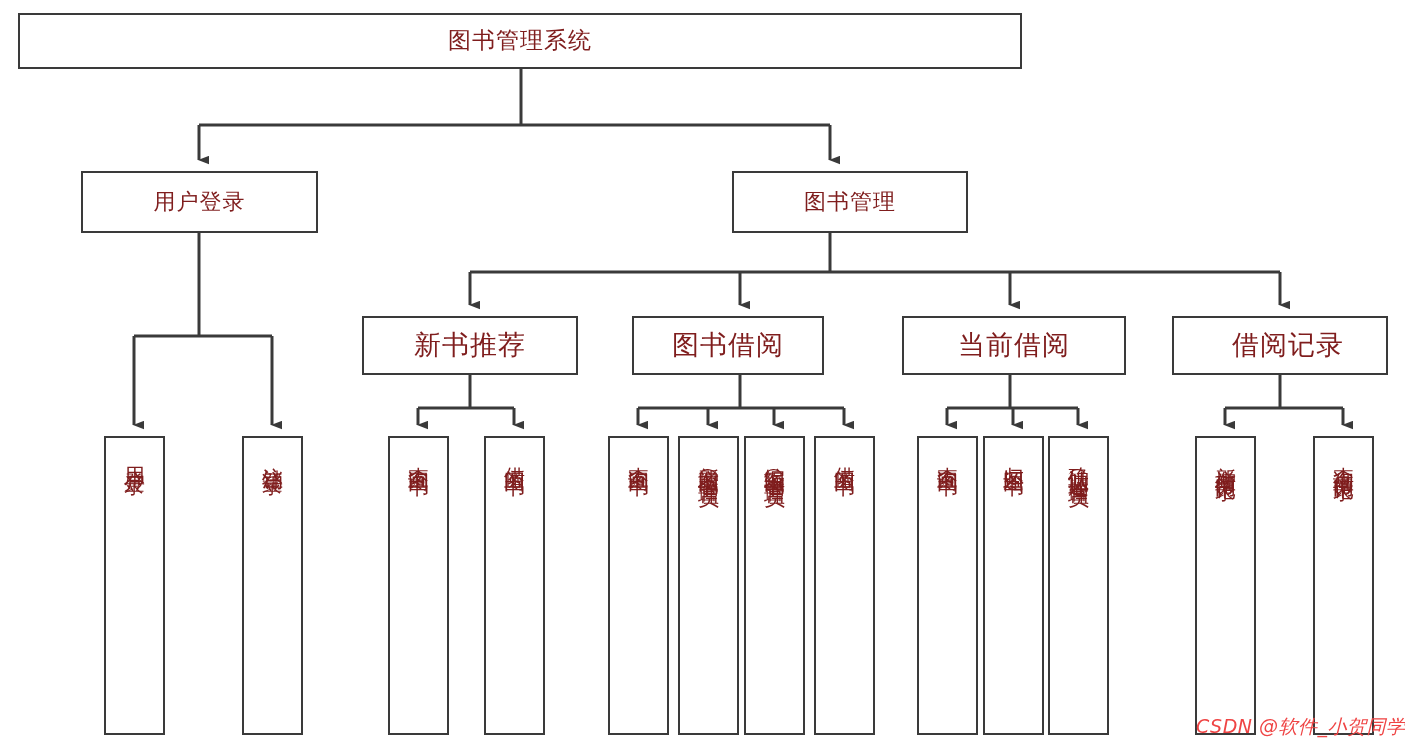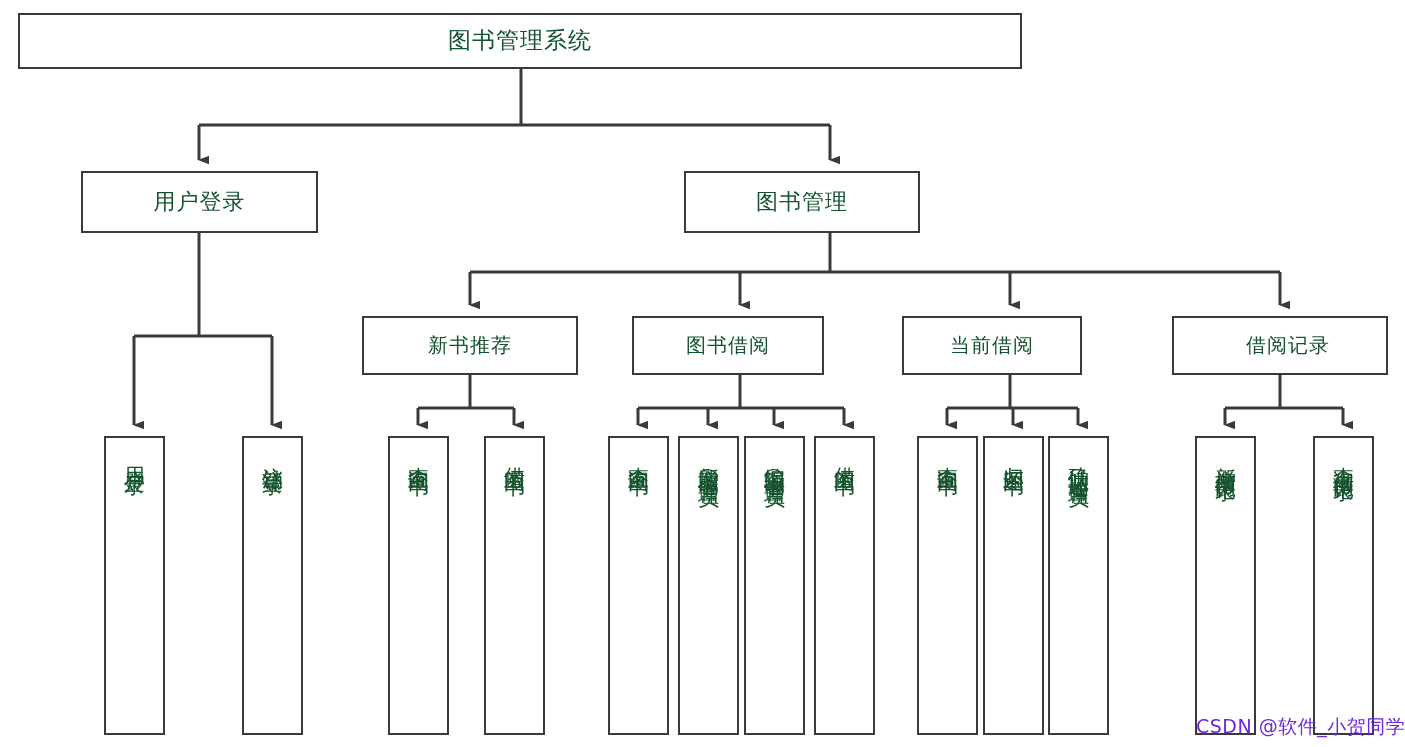--- a/index.html
+++ b/index.html
@@ -27,21 +27,21 @@
     height: 747px;
   }
   .node-box {
     position: absolute;
     box-sizing: border-box;
     border: 2.5px solid #3a3a3a;
     background: #ffffff;
     display: flex;
     align-items: center;
     justify-content: center;
-    color: #14532d;
+    color: #7f1d1d;
   }
   .node-box .node-label {
     display: block;
     text-align: center;
     letter-spacing: 1px;
     line-height: 1.35;
   }
   .node-box.horiz .node-label {
     writing-mode: horizontal-tb;
   }
@@ -57,32 +57,33 @@
     line-height: 1.15;
     white-space: nowrap;
   }
   .root-node .node-label {
     font-size: 23px;
   }
   .level2-node .node-label {
     font-size: 22px;
   }
   .level3-node .node-label {
-    font-size: 20px;
+    font-size: 27px;
   }
   .leaf-node .node-label {
     font-size: 21px;
   }
   .watermark {
     position: absolute;
-    color: #6d28d9;
+    color: #ef4444;
     font-size: 19px;
     letter-spacing: 0.5px;
     white-space: nowrap;
     user-select: none;
+    font-style: italic;
   }
 </style>
 </head>
 <body>
 
 <div id="diagram-root">
 
   <svg class="diagram-canvas" viewBox="0 0 1405 747" xmlns="http://www.w3.org/2000/svg">
     <defs>
       <marker id="arrowhead" markerWidth="9" markerHeight="11" refX="4.2" refY="10" orient="auto" markerUnits="userSpaceOnUse">
@@ -150,33 +151,33 @@
   </svg>
 
   <div class="node-box horiz root-node" style="left:18px; top:13px; width:1004px; height:56px;">
     <span class="node-label">图书管理系统</span>
   </div>
 
   <div class="node-box horiz level2-node" style="left:81px; top:171px; width:237px; height:62px;">
     <span class="node-label">用户登录</span>
   </div>
 
-  <div class="node-box horiz level2-node" style="left:684px; top:171px; width:236px; height:62px;">
+  <div class="node-box horiz level2-node" style="left:732px; top:171px; width:236px; height:62px;">
     <span class="node-label">图书管理</span>
   </div>
 
   <div class="node-box horiz level3-node" style="left:362px; top:316px; width:216px; height:59px;">
     <span class="node-label">新书推荐</span>
   </div>
 
   <div class="node-box horiz level3-node" style="left:632px; top:316px; width:192px; height:59px;">
     <span class="node-label">图书借阅</span>
   </div>
 
-  <div class="node-box horiz level3-node" style="left:902px; top:316px; width:180px; height:59px;">
+  <div class="node-box horiz level3-node" style="left:902px; top:316px; width:224px; height:59px;">
     <span class="node-label">当前借阅</span>
   </div>
 
   <div class="node-box horiz level3-node" style="left:1172px; top:316px; width:216px; height:59px;padding-left:16px;">
     <span class="node-label">借阅记录</span>
   </div>
 
   <div class="node-box vert leaf-node" style="left:104px; top:436px; width:61px; height:299px;">
     <span class="node-label">用户登录</span>
   </div>

